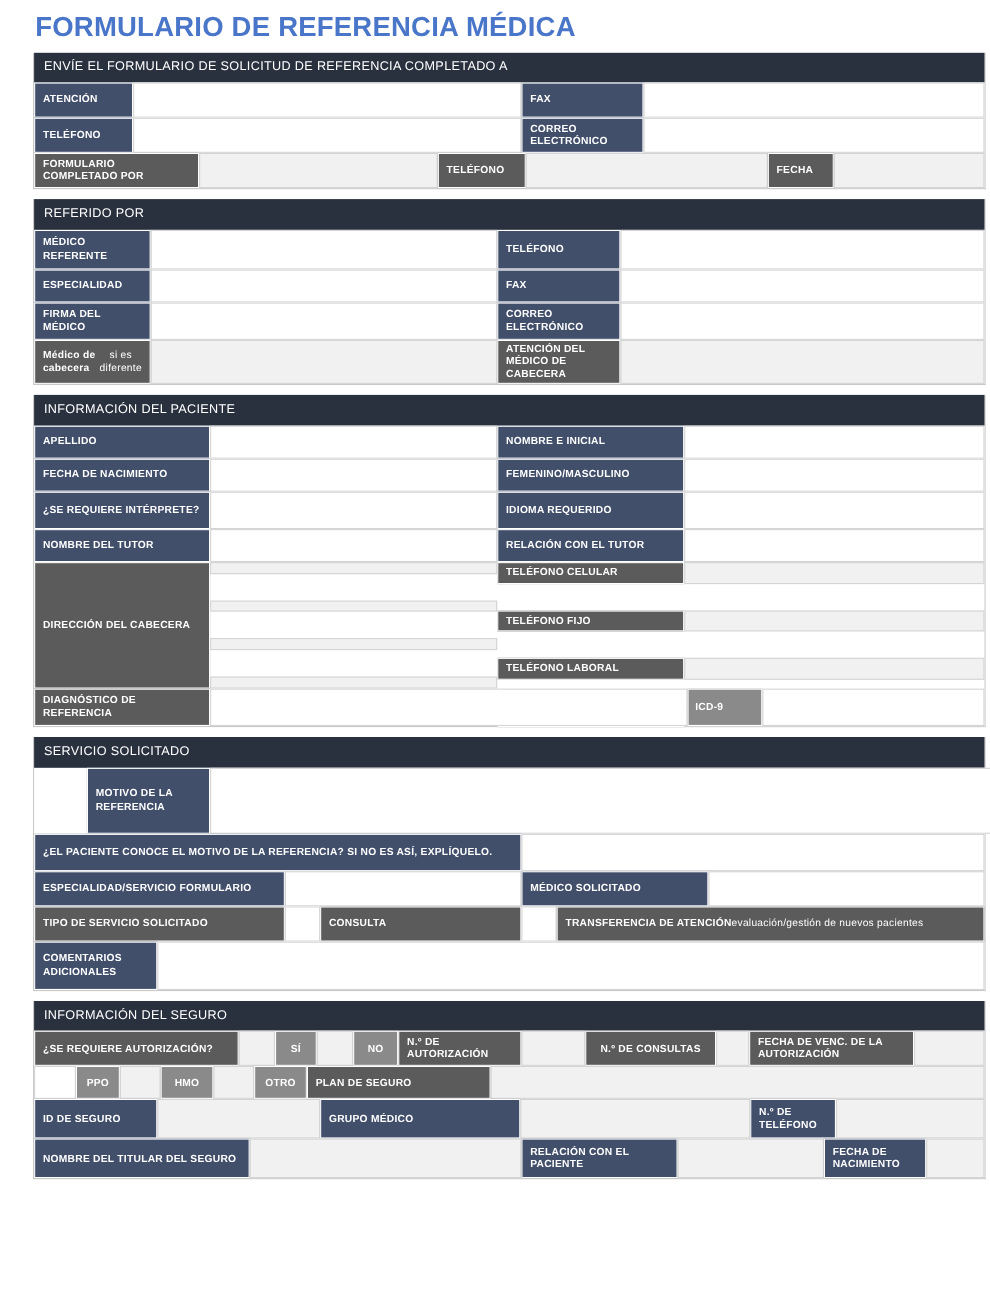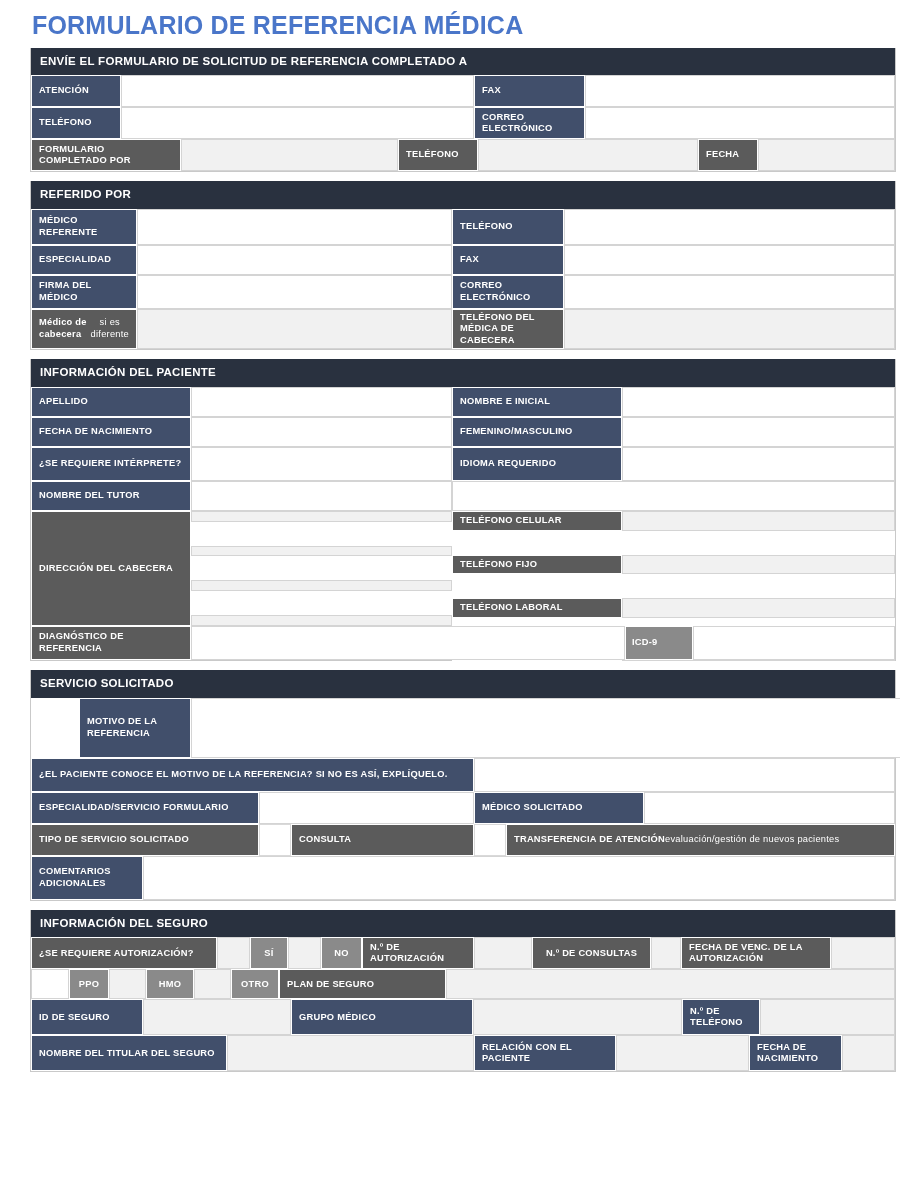--- a/index.html
+++ b/index.html
@@ -18,21 +18,21 @@
     font-weight:bold;
     letter-spacing:.2px;
     padding:12px 0 8px 2px;
     line-height:1.1;
   }
 
   
   .block{ width:864px; border:1px solid #c9c9c9; border-top:none; margin-bottom:9px; background:#fff;}
   .sec-head{
     background:#29313f; color:#ffffff;
-    font-size:11.5px; font-weight:bold; letter-spacing:.3px;
+    font-size:11.5px; font-weight:normal; letter-spacing:.3px;
     padding:7px 10px 7px 9px;
     line-height:1.2;
   }
   .row{ display:flex; width:100%; box-sizing:border-box; }
   .row > *{ box-sizing:border-box; }
 
   
   .lbl{            
     background:#414f6b; color:#fff;
     font-size:9.3px; font-weight:bold; letter-spacing:.25px;
@@ -122,21 +122,21 @@
       <div class="lbl" style="width:112px">CORREO ELECTRÓNICO</div>
       <div class="fld grow"></div>
     </div>
 
     <div class="row h40">
       <div class="lbl-g" style="width:106px">
         <span>Médico de cabecera</span>
           <span class="thin"> si es diferente</span>
       </div>
       <div class="fld-g" style="width:315px"></div>
-      <div class="lbl-g" style="width:112px">TELÉFONO DEL MÉDICA DE CABECERA</div>
+      <div class="lbl-g" style="width:112px">ATENCIÓN DEL MÉDICO DE CABECERA</div>
       <div class="fld-g grow"></div>
     </div>
   </div>
 
   <div class="block">
     <div class="sec-head">INFORMACIÓN DEL PACIENTE</div>
 
     <div class="row h30">
       <div class="lbl" style="width:160px">APELLIDO</div>
       <div class="fld" style="width:261px"></div>
@@ -154,20 +154,21 @@
     <div class="row h34">
       <div class="lbl" style="width:160px">¿SE REQUIERE INTÉRPRETE?</div>
       <div class="fld" style="width:261px"></div>
       <div class="lbl" style="width:170px">IDIOMA REQUERIDO</div>
       <div class="fld grow"></div>
     </div>
 
     <div class="row h30">
       <div class="lbl" style="width:160px">NOMBRE DEL TUTOR</div>
       <div class="fld" style="width:261px"></div>
+      <div class="lbl" style="width:170px">RELACIÓN CON EL TUTOR</div>
       <div class="fld grow"></div>
     </div>
 
     <div class="row h115">
       <div class="lbl-g" style="width:160px">DIRECCIÓN DEL CABECERA</div>
       <div class="col" style="width:261px">
         <div class="fld-g" style="height:28.75px"></div>
         <div class="fld-g" style="height:28.75px"></div>
         <div class="fld-g" style="height:28.75px"></div>
         <div class="fld-g" style="height:28.75px"></div>

